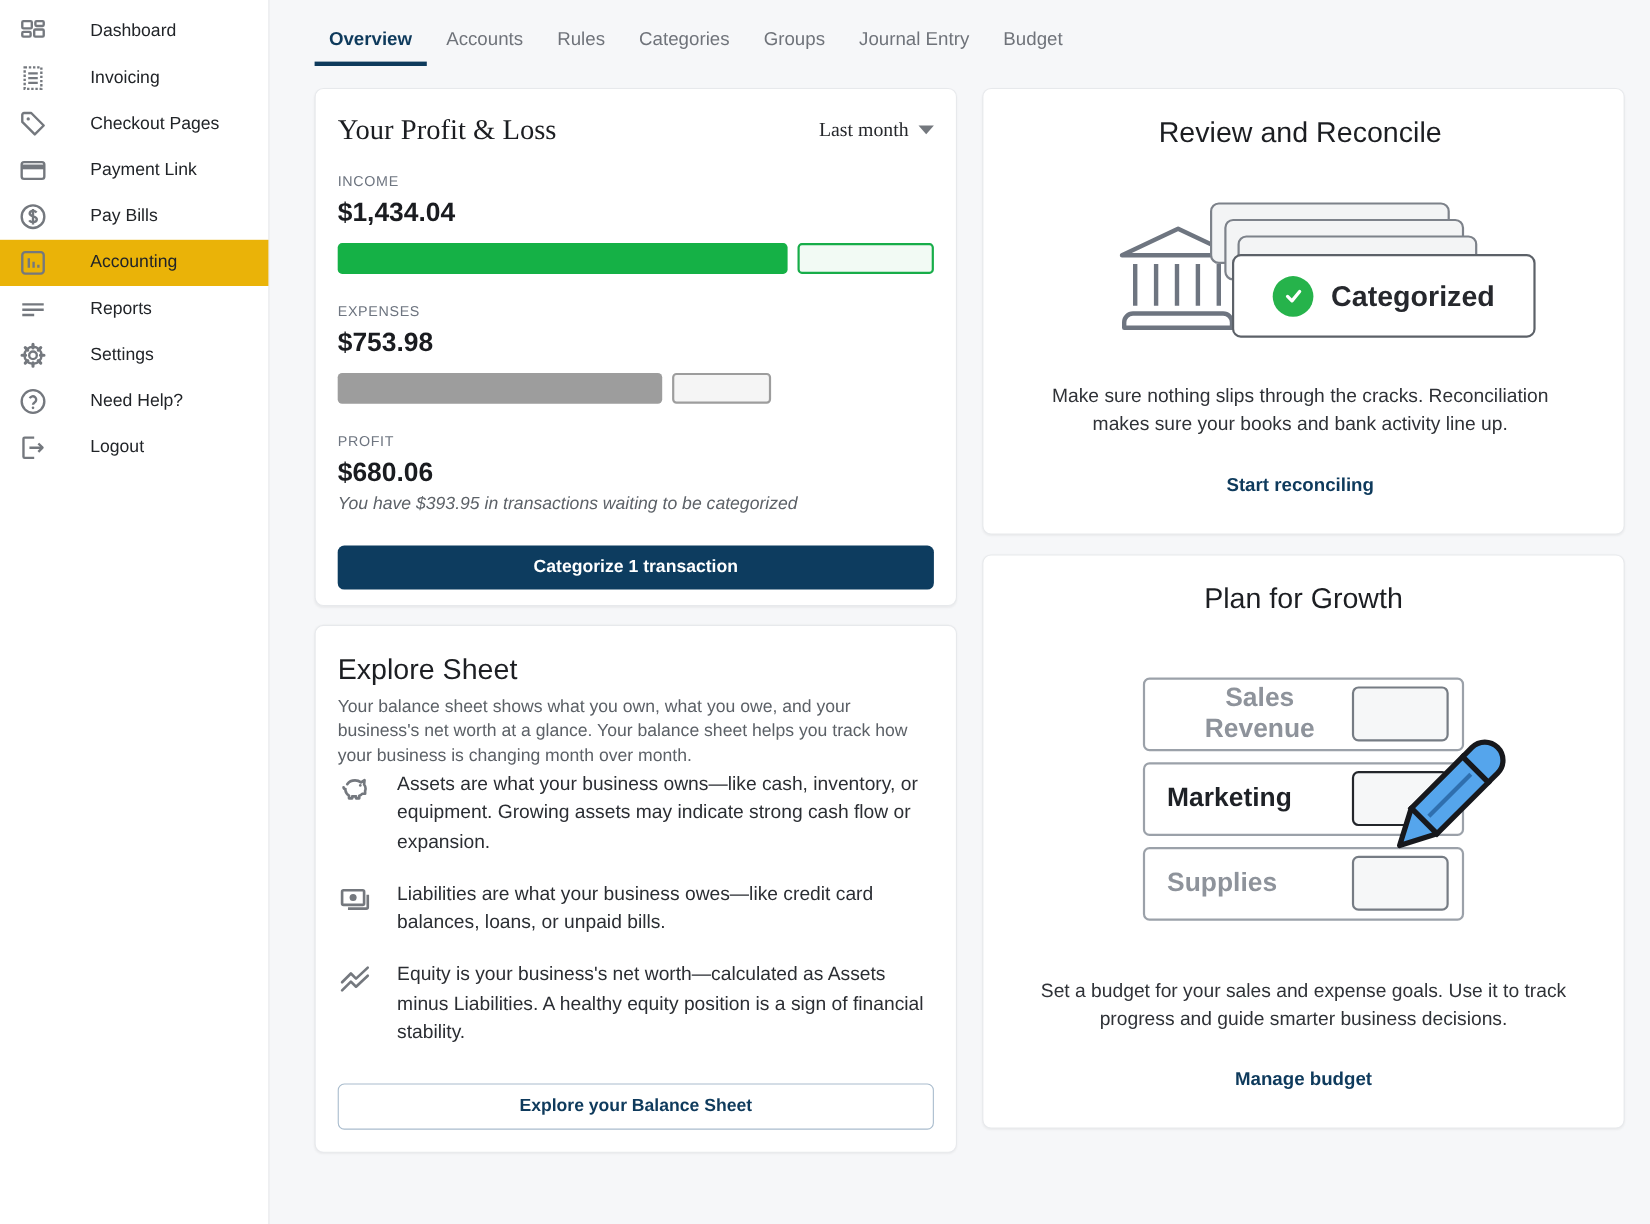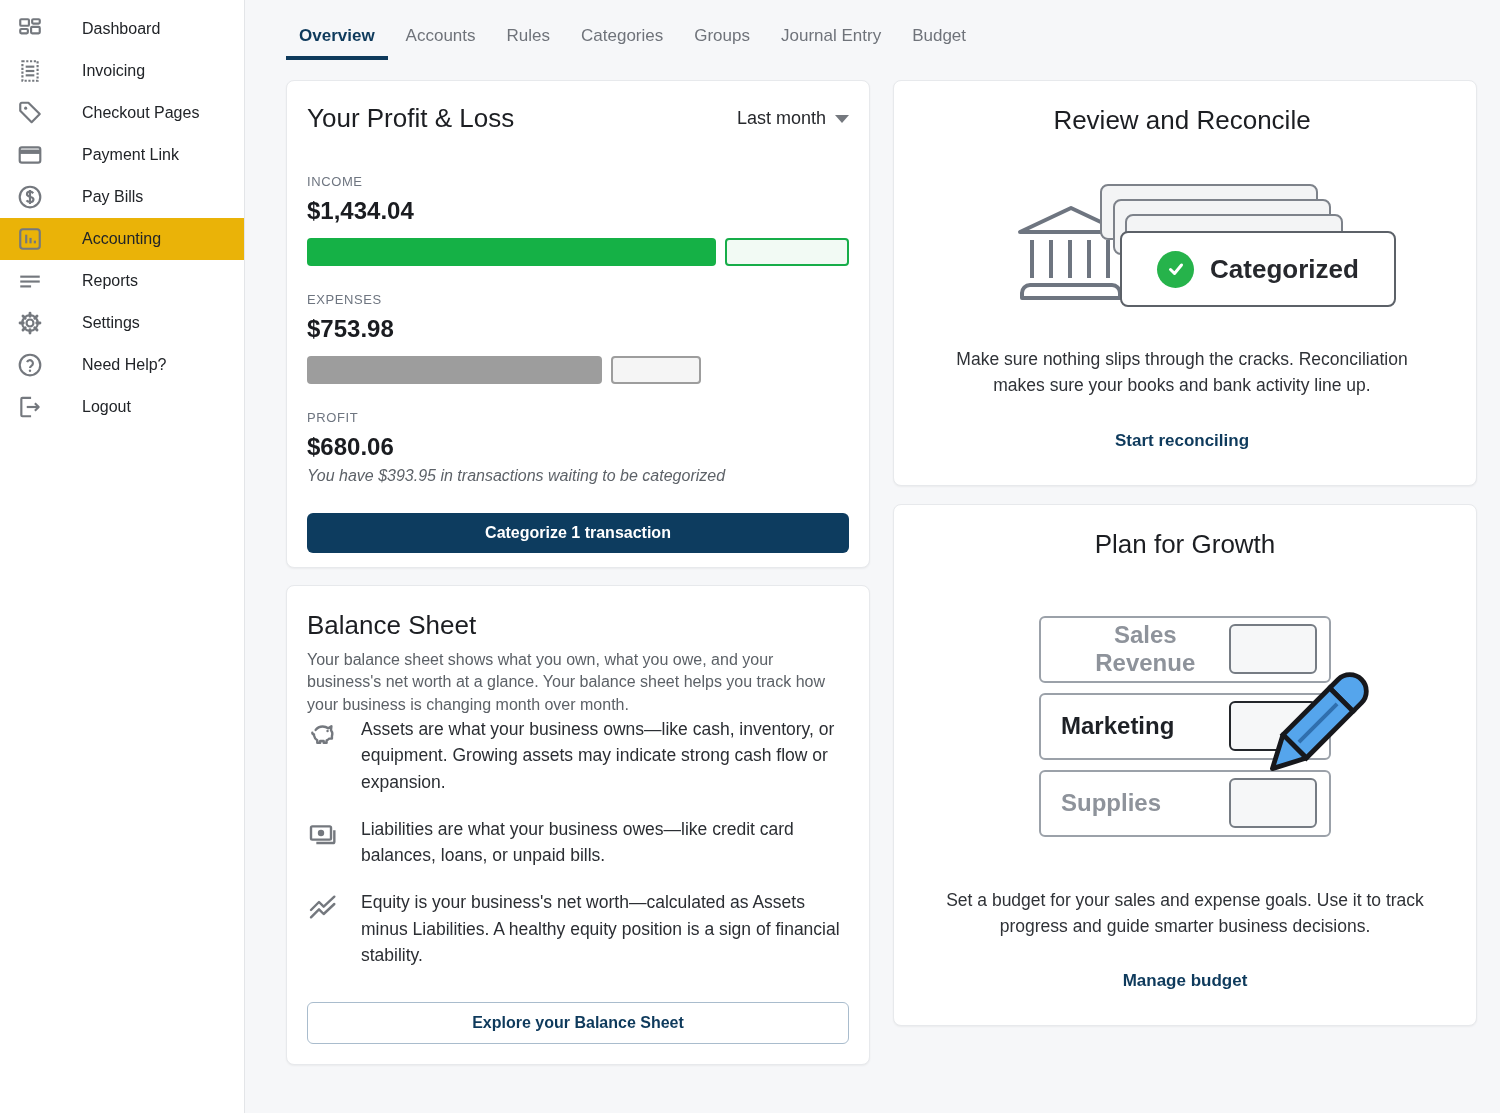--- a/index.html
+++ b/index.html
@@ -53,21 +53,21 @@
   .col { width:584px; display:flex; flex-direction:column; }
 
   .card {
     background:#fff; border:1px solid #e7e9ec; border-radius:8px;
     box-shadow:0 1px 2px rgba(0,0,0,.05);
     width:100%;
   }
 
   
   .pl-card { padding:22px 20px 14px 20px; }
-  .pl-head { display:flex; justify-content:space-between; align-items:center; margin-bottom:40px; }
+  .pl-head { display:flex; justify-content:space-between; align-items:center; margin-bottom:24px;font-family:Liberation Serif, serif; }
   .card-title { font-size:26px; font-weight:500; color:#1c1e22; }
   .period { display:flex; align-items:center; gap:9px; font-size:18px; color:#26282c; cursor:pointer; }
   .caret-down {
     width:0; height:0; border-left:7px solid transparent; border-right:7px solid transparent;
     border-top:8px solid #74787e;
   }
   .metric-label { font-size:13px; letter-spacing:.6px; color:#6e7580; margin-bottom:8px; }
   .metric-value { font-size:24px; font-weight:bold; color:#1a1c20; margin-bottom:13px; }
   .bar-row { display:flex; gap:9px; height:28px; margin-bottom:26px; }
   .bar { border-radius:4px; height:100%; }
@@ -296,21 +296,21 @@
 
         <div class="metric-label">PROFIT</div>
         <div class="metric-value" style="margin-bottom:6px">$680.06</div>
 
         <div class="pl-note">You have $393.95 in transactions waiting to be categorized</div>
 
         <button class="primary-btn">Categorize 1 transaction</button>
       </section>
 
       <section class="card bs-card">
-        <h2 class="card-title">Balance Sheet</h2>
+        <h2 class="card-title">Explore Sheet</h2>
         <p class="bs-desc">Your balance sheet shows what you own, what you owe, and your business's net worth at a glance. Your balance sheet helps you track how your business is changing month over month.</p>
 
         <div class="bs-items">
           <div class="bs-item">
             <span class="icn">
               <svg width="32" height="32" viewBox="0 0 24 24" fill="none" stroke="#74787e" stroke-width="1.8" stroke-linejoin="round" stroke-linecap="round">
                 <path d="M6.5 8.2 C7.6 6.6 9.6 5.6 11.8 5.6 c1.6 0 3 .5 4.1 1.3 l2.4-1.5 -0.3 3 c.6 .8 1 1.7 1 2.7 0 .6-.1 1.1-.3 1.6 v2 h-2 c-.5 .6-1.2 1.1-2 1.4 v1.7 h-2.2 v-1.3 h-2.6 v1.3 H7.7 v-1.9 c-1.3-.8-2.2-2-2.4-3.4"></path>
                 <path d="M5.3 11.5 c-.8 0-1.3-.5-1.3-1.2"></path>
                 <circle cx="15.4" cy="9" r="0.9" fill="#74787e" stroke="none"></circle>
               </svg>

